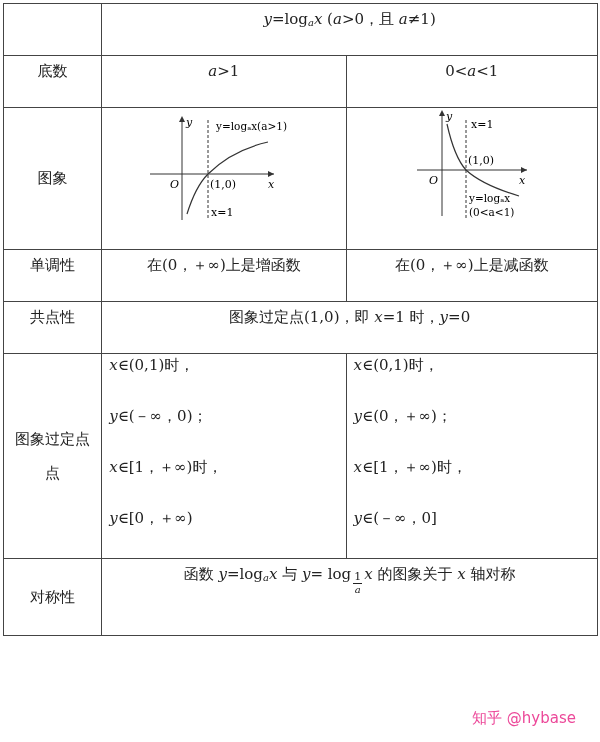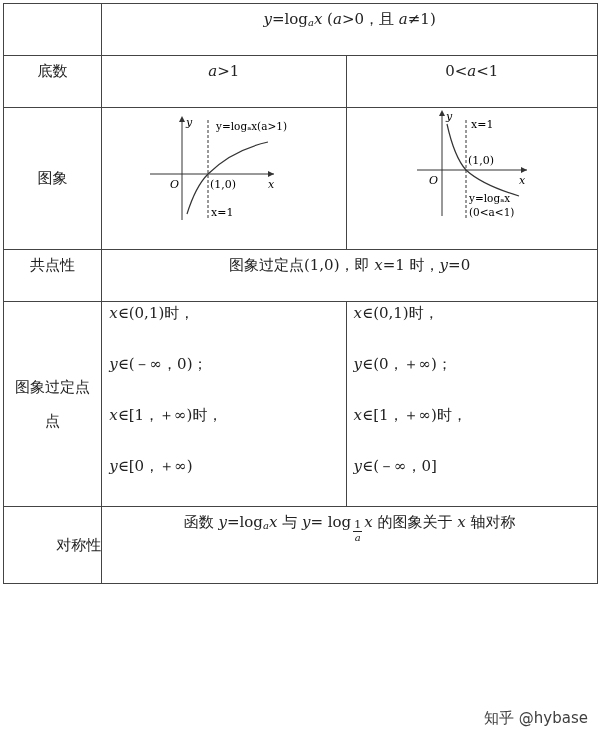--- a/index.html
+++ b/index.html
@@ -16,21 +16,21 @@
     .txt { padding-top: 6px !important; }
     .it { font-style: italic; }
     .sub { font-size: 10px; font-style: italic; vertical-align: -2px; }
     .graph { position: relative; }
     .graph svg { display: block; margin: 0 auto; }
     .vals { text-align: left !important; padding-left: 7px !important; }
     .vals div { height: 51px; line-height: 22px; padding-top: 0; }
     .frac { display: inline-block; vertical-align: -14px; text-align: center; font-size: 11px; line-height: 12px; margin: 0 2px; }
     .frac .n { display:block; border-bottom: 1px solid #222; padding: 0 1px; }
     .frac .d { display:block; font-style: italic; font-size: 10px; }
-    .wm { position: absolute; right: 12px; bottom: 14px; color: #404040;
+    .wm { position: absolute; right: 24px; bottom: 14px; color: #ec4899;
           font-family: "DejaVu Sans", "Liberation Sans", sans-serif; font-size: 15px; }
   </style>
 </head>
 <body>
 
 <table class="main">
   <colgroup>
       <col class="c0">
       <col class="c1">
       <col class="c2">
@@ -82,20 +82,25 @@
         <text x="121" y="56" font-size="11" font-family="DejaVu Serif, serif">(1,0)</text>
         <text x="124" y="20" font-size="11" font-family="DejaVu Serif, serif">x=1</text>
         <text x="122" y="94" font-size="10.5" font-family="DejaVu Serif, serif">y=logₐx</text>
         <text x="122" y="108" font-size="10.5" font-family="DejaVu Serif, serif">(0&lt;a&lt;1)</text>
       </svg>
     </td>
   </tr>
 
 
 
+  <tr style="height:52px">
+    <td class="lbl">单调性</td>
+    <td class="txt">在(0，＋∞)上是增函数</td>
+    <td class="txt">在(0，＋∞)上是减函数</td>
+  </tr>
 
   <tr style="height:52px">
     <td class="lbl">共点性</td>
     <td colspan="2" class="txt"><span>图象过定点(1,0)，即 </span><span class="it">x</span><span>=1 时，</span><span class="it">y</span><span>=0</span></td>
   </tr>
 
   <tr style="height:205px">
     <td style="vertical-align:middle; line-height:34px;"><span>图象过定点</span><br><span>点</span></td>
     <td class="vals">
       <div><span class="it">x</span><span>∈(0,1)时，</span></div>
@@ -105,21 +110,21 @@
     </td>
     <td class="vals">
       <div><span class="it">x</span><span>∈(0,1)时，</span></div>
       <div><span class="it">y</span><span>∈(0，＋∞)；</span></div>
       <div><span class="it">x</span><span>∈[1，＋∞)时，</span></div>
       <div><span class="it">y</span><span>∈(－∞，0]</span></div>
     </td>
   </tr>
 
   <tr style="height:77px">
-    <td class="lbl" style="vertical-align:middle; padding-top:0 !important;text-align:right;">对称性</td>
+    <td class="lbl" style="vertical-align:middle; padding-top:0 !important;">对称性</td>
     <td colspan="2" class="txt" style="position:relative;">
       <span>函数 </span><span class="it">y</span><span>=log</span><span class="sub">a</span><span class="it">x</span><span> 与 </span><span class="it">y</span><span>= log</span><span class="frac"><span class="n">1</span><span class="d">a</span></span><span class="it">x</span><span> 的图象关于 </span><span class="it">x</span><span> 轴对称</span>
     </td>
   </tr>
 </tbody>
   </table>
 
 <div class="wm">知乎 @hybase</div>
 
 </body></html>

